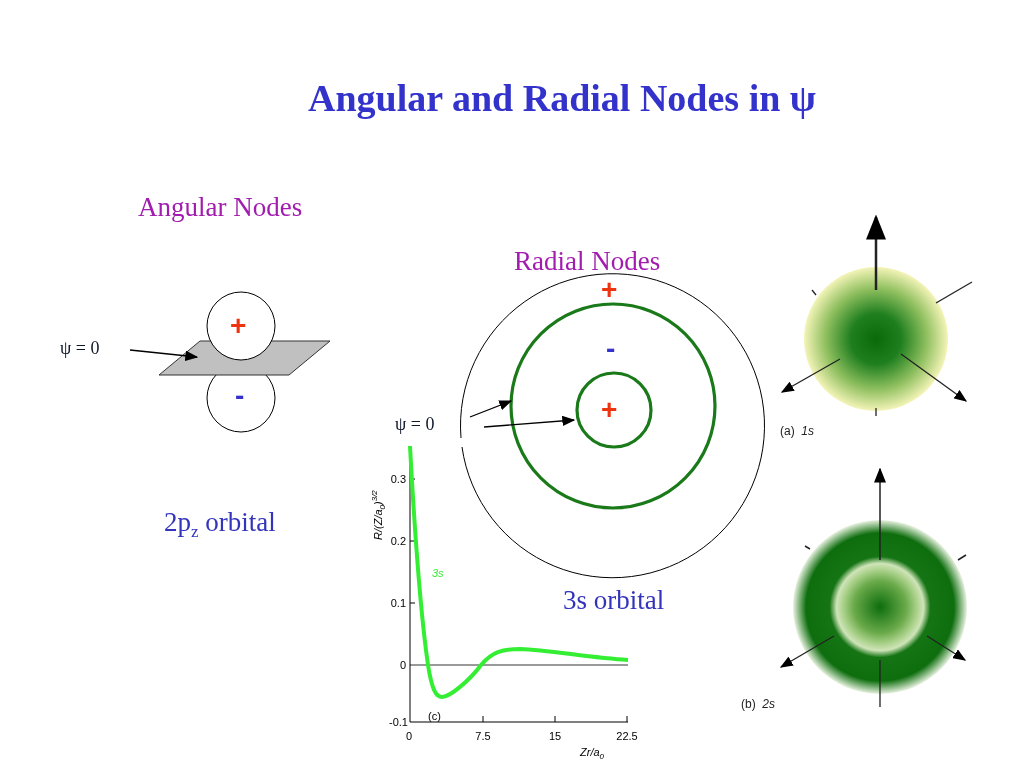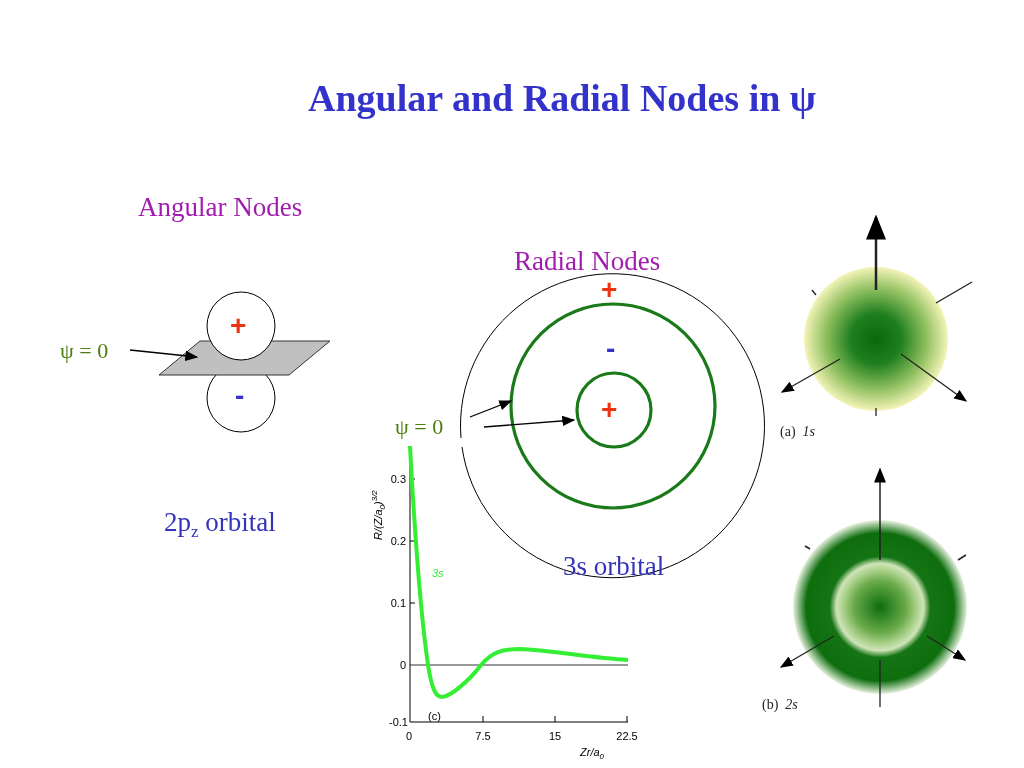--- a/index.html
+++ b/index.html
@@ -2,27 +2,27 @@
 <html><head>
 <meta charset="utf-8">
 <style>
   html, body { margin: 0; padding: 0; background: #ffffff; }
   body { width: 1024px; height: 768px; position: relative; overflow: hidden; font-family: "Liberation Serif", serif; }
   .abs { position: absolute; }
   .title { left: 0; width: 1124px; top: 76px; text-align: center; font-weight: bold; font-size: 38px; color: #3333cc; white-space: nowrap; }
   .section-label { font-size: 27px; color: #a21caf; white-space: nowrap; }
   .orbital-label { font-size: 27px; color: #3333bb; white-space: nowrap; }
   .orbital-label sub { font-size: 17px; }
-  .psi-label { font-size: 22px; color: #4d7c0f; white-space: nowrap; }
+  .psi-label { font-size: 18px; color: #0f172a; white-space: nowrap; }
   .sign { font-family: "Liberation Sans", sans-serif; font-weight: bold; font-size: 28px; }
   .plus { color: #ee3311; }
   .minus { color: #3333cc; }
   svg { position: absolute; left: 0; top: 0; }
   .plot-text { font-family: "Liberation Sans", sans-serif; font-size: 11px; fill: #000; }
-  .fig-caption { font-family: Liberation Serif, serif; font-size: 14px; color: #222; white-space: nowrap; }
+  .fig-caption { font-family: Liberation Sans, sans-serif; font-size: 12px; color: #222; white-space: nowrap; }
 </style>
 </head>
 <body>
 
 <div class="abs title">Angular and Radial Nodes in ψ</div>
 
 <div class="abs section-label" style="left:138px; top:192px;">Angular Nodes</div>
 <div class="abs section-label" style="left:514px; top:202px;margin-top:44px;">Radial Nodes</div>
 
 <svg width="1024" height="768" viewBox="0 0 1024 768">
@@ -121,16 +121,16 @@
 <div class="abs psi-label" style="left:60px; top:338px;">ψ = 0</div>
 
 <div class="abs orbital-label" style="left:164px; top:507px;"><span>2p</span><sub>z</sub><span> orbital</span></div>
 
 <div class="abs sign plus" style="left:601px; top:274px;">+</div>
 <div class="abs sign minus" style="left:606px; top:333px;">-</div>
 <div class="abs sign plus" style="left:601px; top:394px;">+</div>
 
 <div class="abs psi-label" style="left:395px; top:414px;">ψ = 0</div>
 
-<div class="abs orbital-label" style="left:563px; top:551px;">3s orbital</div>
+<div class="abs orbital-label" style="left:563px; top:585px;">3s orbital</div>
 
 <div class="abs fig-caption" style="left:780px; top:424px;"><span>(a)</span>&nbsp; <i>1s</i></div>
-<div class="abs fig-caption" style="left:762px; top:697px;"><span>(b)</span>&nbsp; <i>2s</i></div>
+<div class="abs fig-caption" style="left:741px; top:697px;"><span>(b)</span>&nbsp; <i>2s</i></div>
 
 </body></html>

